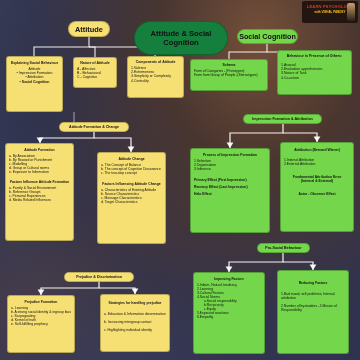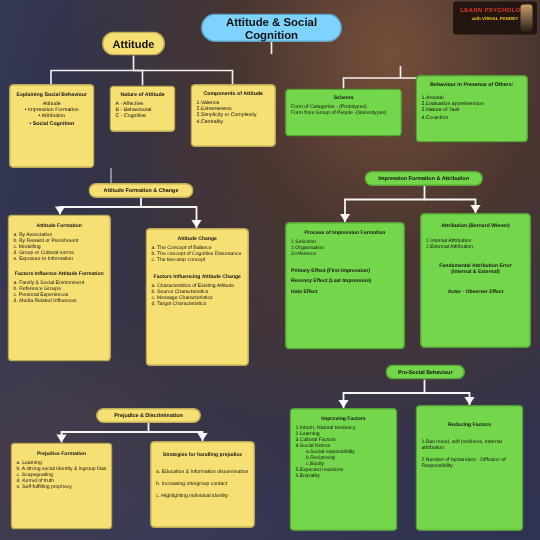--- a/index.html
+++ b/index.html
@@ -42,21 +42,21 @@
   }
   .lst { list-style: none; }
   .lst li { white-space: nowrap; }
   .ctr li { text-align: center; }
   .sub { padding-left: 7px; }
   .bold-line { font-weight: bold; text-align: center; }
 
   svg.links { position: absolute; inset: 0; width: 360px; height: 360px; pointer-events: none; }
 
   
-  #title-main { left: 134px; top: 9px; width: 94px; height: 19px; background: #7dd3fc; font-size: 7.6px; }
+  #title-main { left: 134px; top: 21px; width: 94px; height: 34px; background: #15803d; font-size: 7.6px; }
   #title-attitude { left: 68px; top: 21px; width: 42px; height: 16px; background: #f7e073; font-size: 7.4px; }
   #title-social { left: 237px; top: 29px; width: 61px; height: 15px; background: #74d64a; font-size: 7.2px; }
 
   #box-explaining { left: 6px; top: 56px; width: 57px; height: 56px; font-size: 3.5px; padding: 4px 3px; }
   #box-nature     { left: 73px; top: 57px; width: 44px; height: 31px; font-size: 3.5px; padding: 3px; }
   #box-components { left: 127px; top: 56px; width: 57px; height: 42px; font-size: 3.5px; padding: 3px; }
   #box-schema     { left: 190px; top: 59px; width: 78px; height: 32px; font-size: 3.4px; padding: 3px; }
   #box-presence   { left: 277px; top: 50px; width: 75px; height: 45px; font-size: 3.5px; padding: 3px; }
 
   
@@ -123,20 +123,21 @@
       <polygon points="317,142 313.6,136.6 320.4,136.6"></polygon>
       <polygon points="229,272 225.6,266.6 232.4,266.6"></polygon>
       <polygon points="313,270 309.6,264.6 316.4,264.6"></polygon>
       <polygon points="41,295 37.6,289.6 44.4,289.6"></polygon>
       <polygon points="135,294 131.6,288.6 138.4,288.6"></polygon>
     </g>
   </svg>
 
   <div class="pill" id="title-main">Attitude &amp; Social Cognition</div>
   <div class="pill" id="title-attitude">Attitude</div>
+  <div class="pill" id="title-social">Social Cognition</div>
 
   <div class="node yellow" id="box-explaining">
     <span class="ttl">Explaining Social Behaviour</span>
     <ul class="lst ctr">
       <li>Attitude</li>
       <li>• Impression Formation</li>
       <li>• Attribution</li>
       <li style="font-weight:bold">• Social Cognition</li>
     </ul>
   </div>

